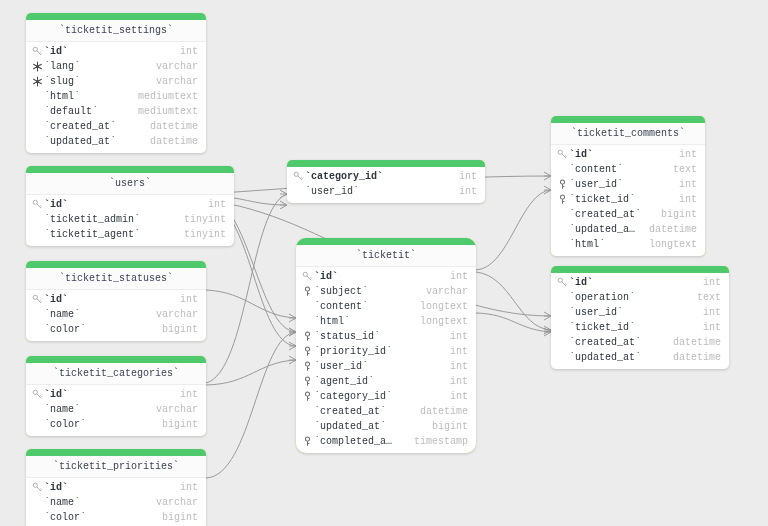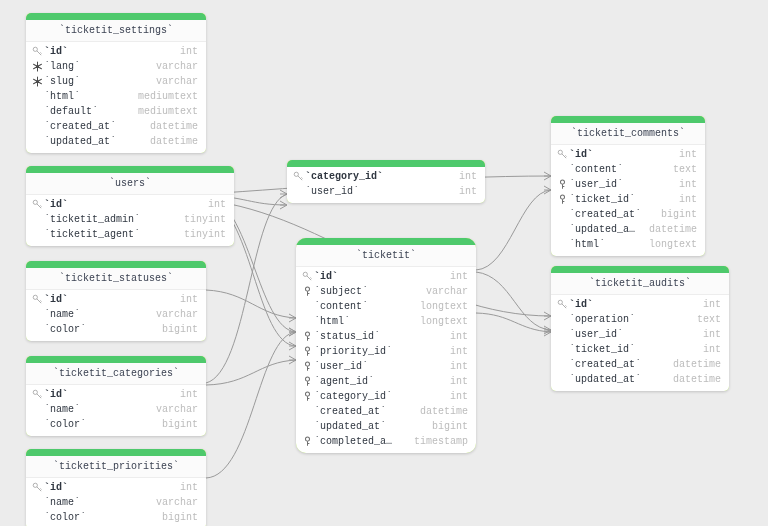--- a/index.html
+++ b/index.html
@@ -489,21 +489,20 @@
           </div>
           <div class="col-row">
             <span class="col-icon"></span>
             <span class="col-name">`html`</span>
             <span class="col-type">longtext</span>
           </div>
         </div>
       </div>
       <div class="table-node" style="left: 551px; top: 266px; width: 178px;">
         <div class="table-accent"></div>
-        <div class="table-title">`ticketit_audits`</div>
         <div class="cols">
           <div class="col-row">
             <span class="col-icon">
               <svg width="11" height="11" viewBox="0 0 12 12">
                 <g fill="none" stroke="#a9a9a9" stroke-width="1">
                   <circle cx="3.6" cy="3.6" r="2.3"></circle>
                   <path d="M5.3 5.3 L10 10 M8.2 8.2 L9.4 7 M9.3 9.3 L10.4 8.2"></path>
                 </g>
               </svg>
             </span>

